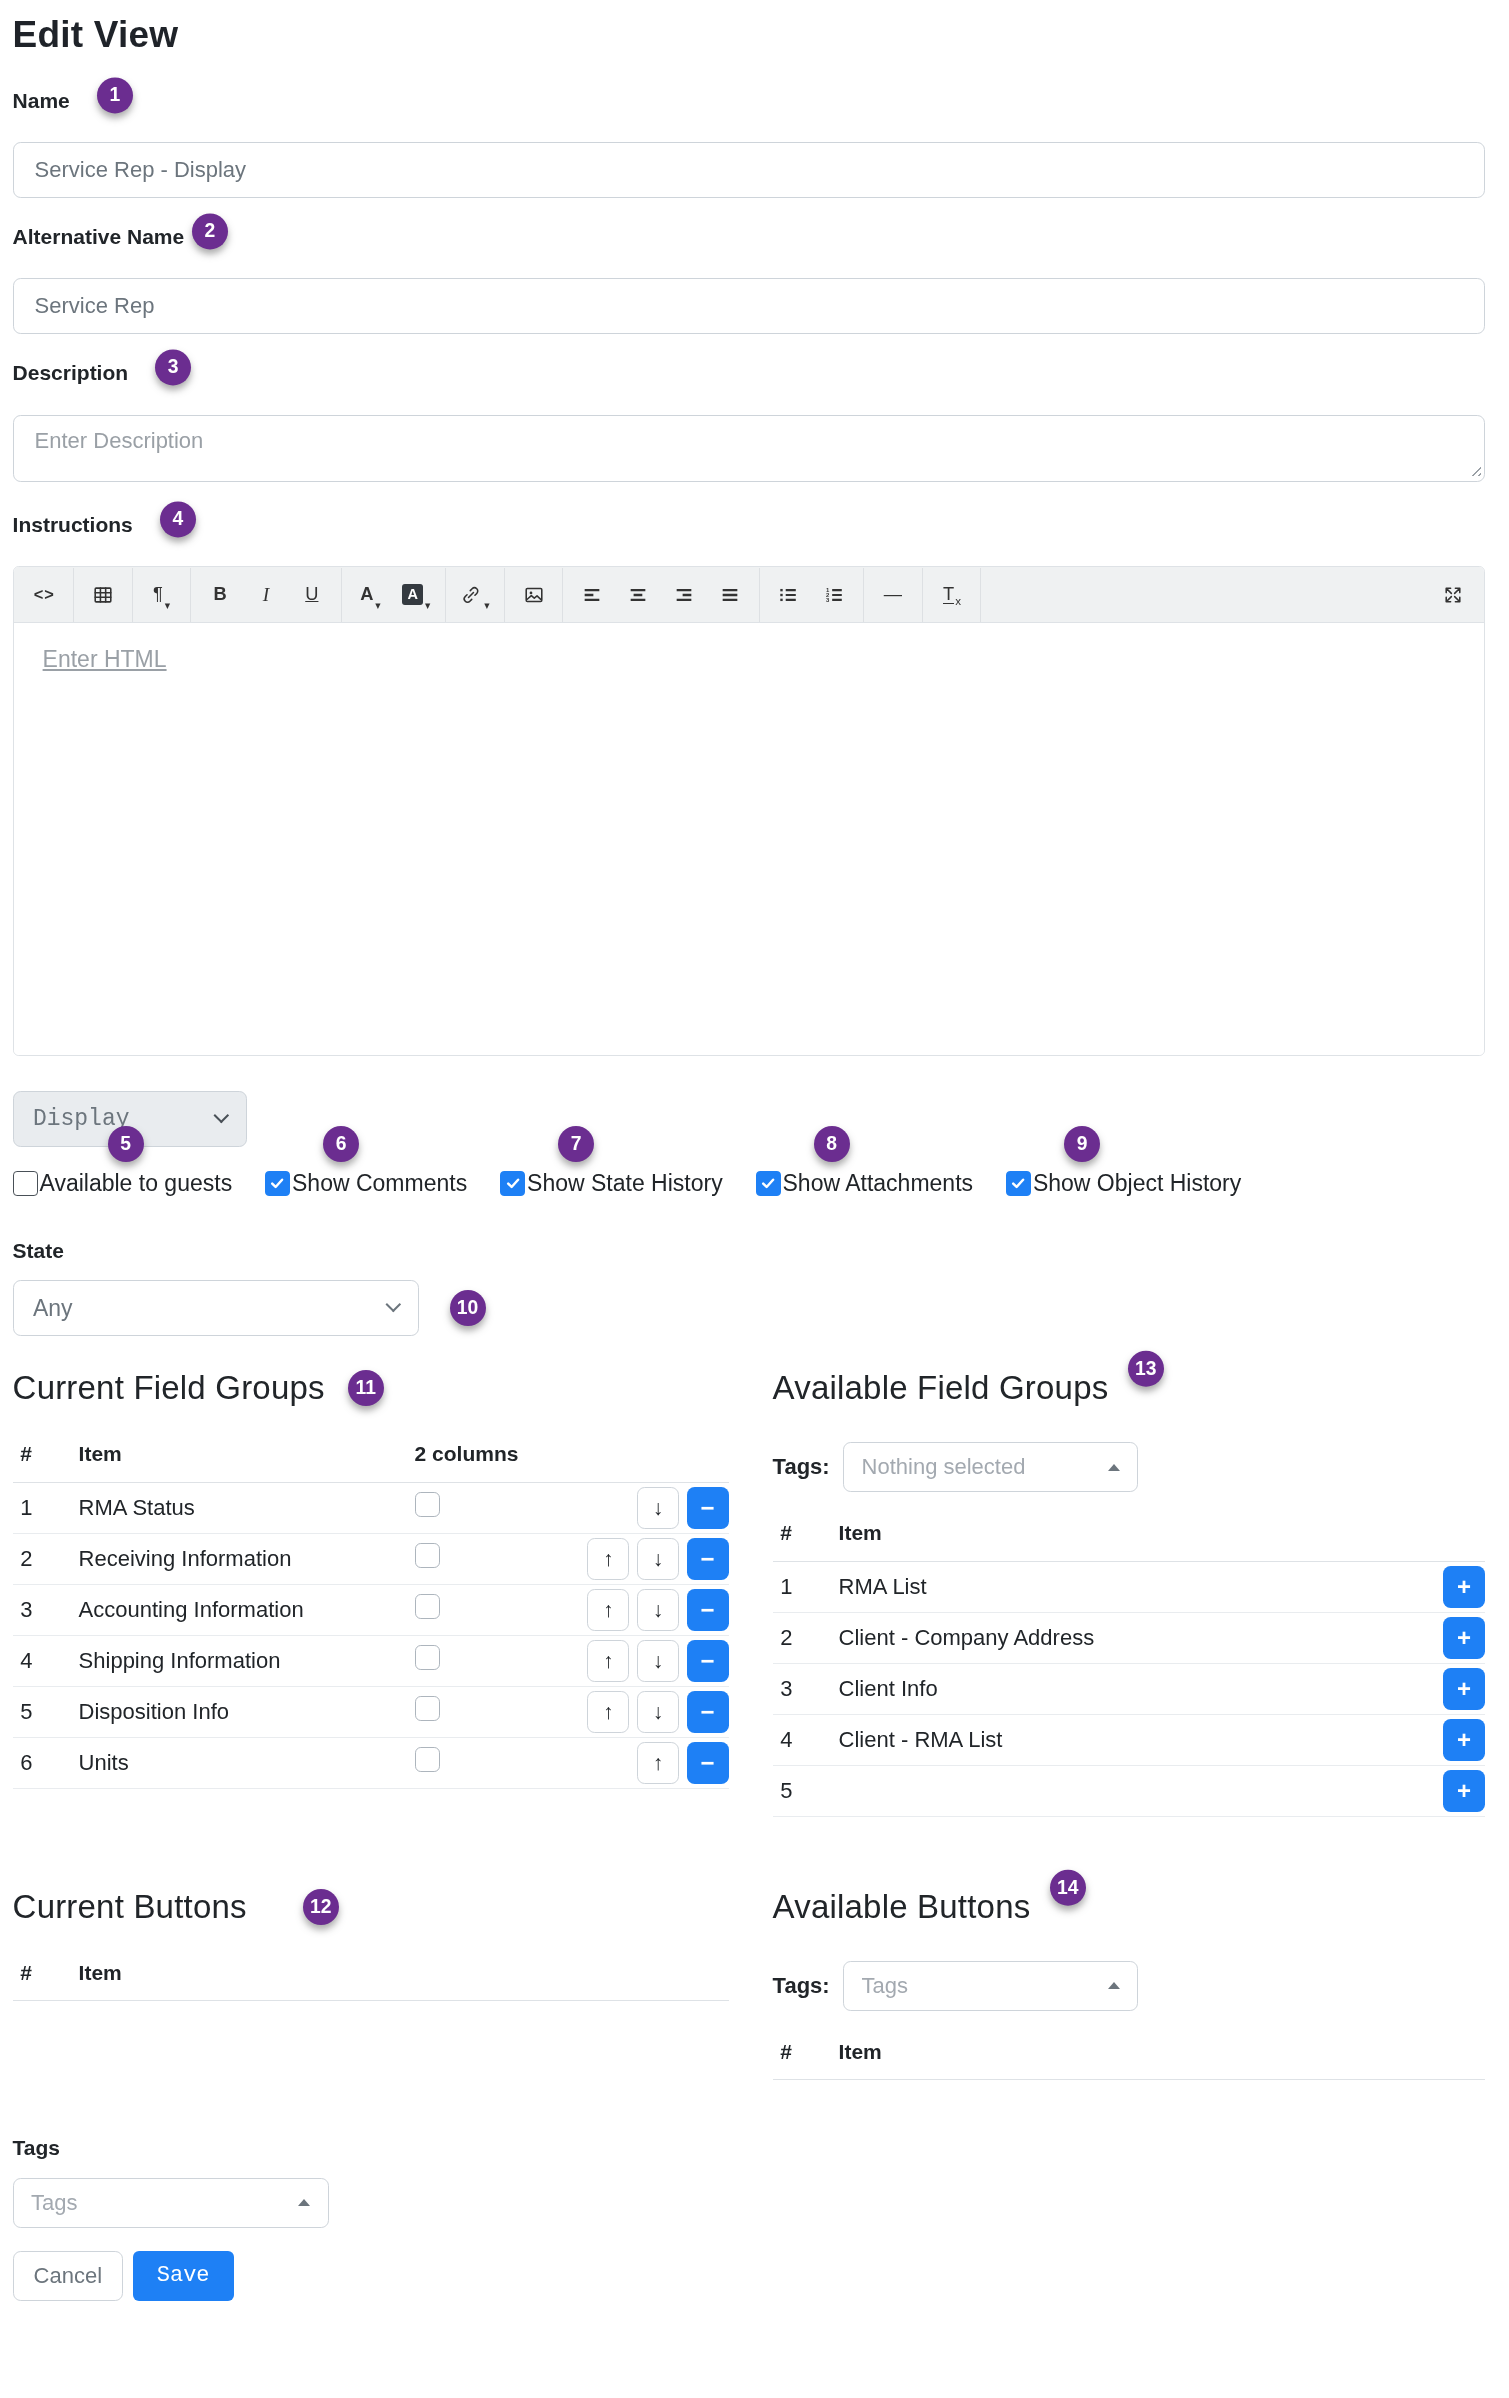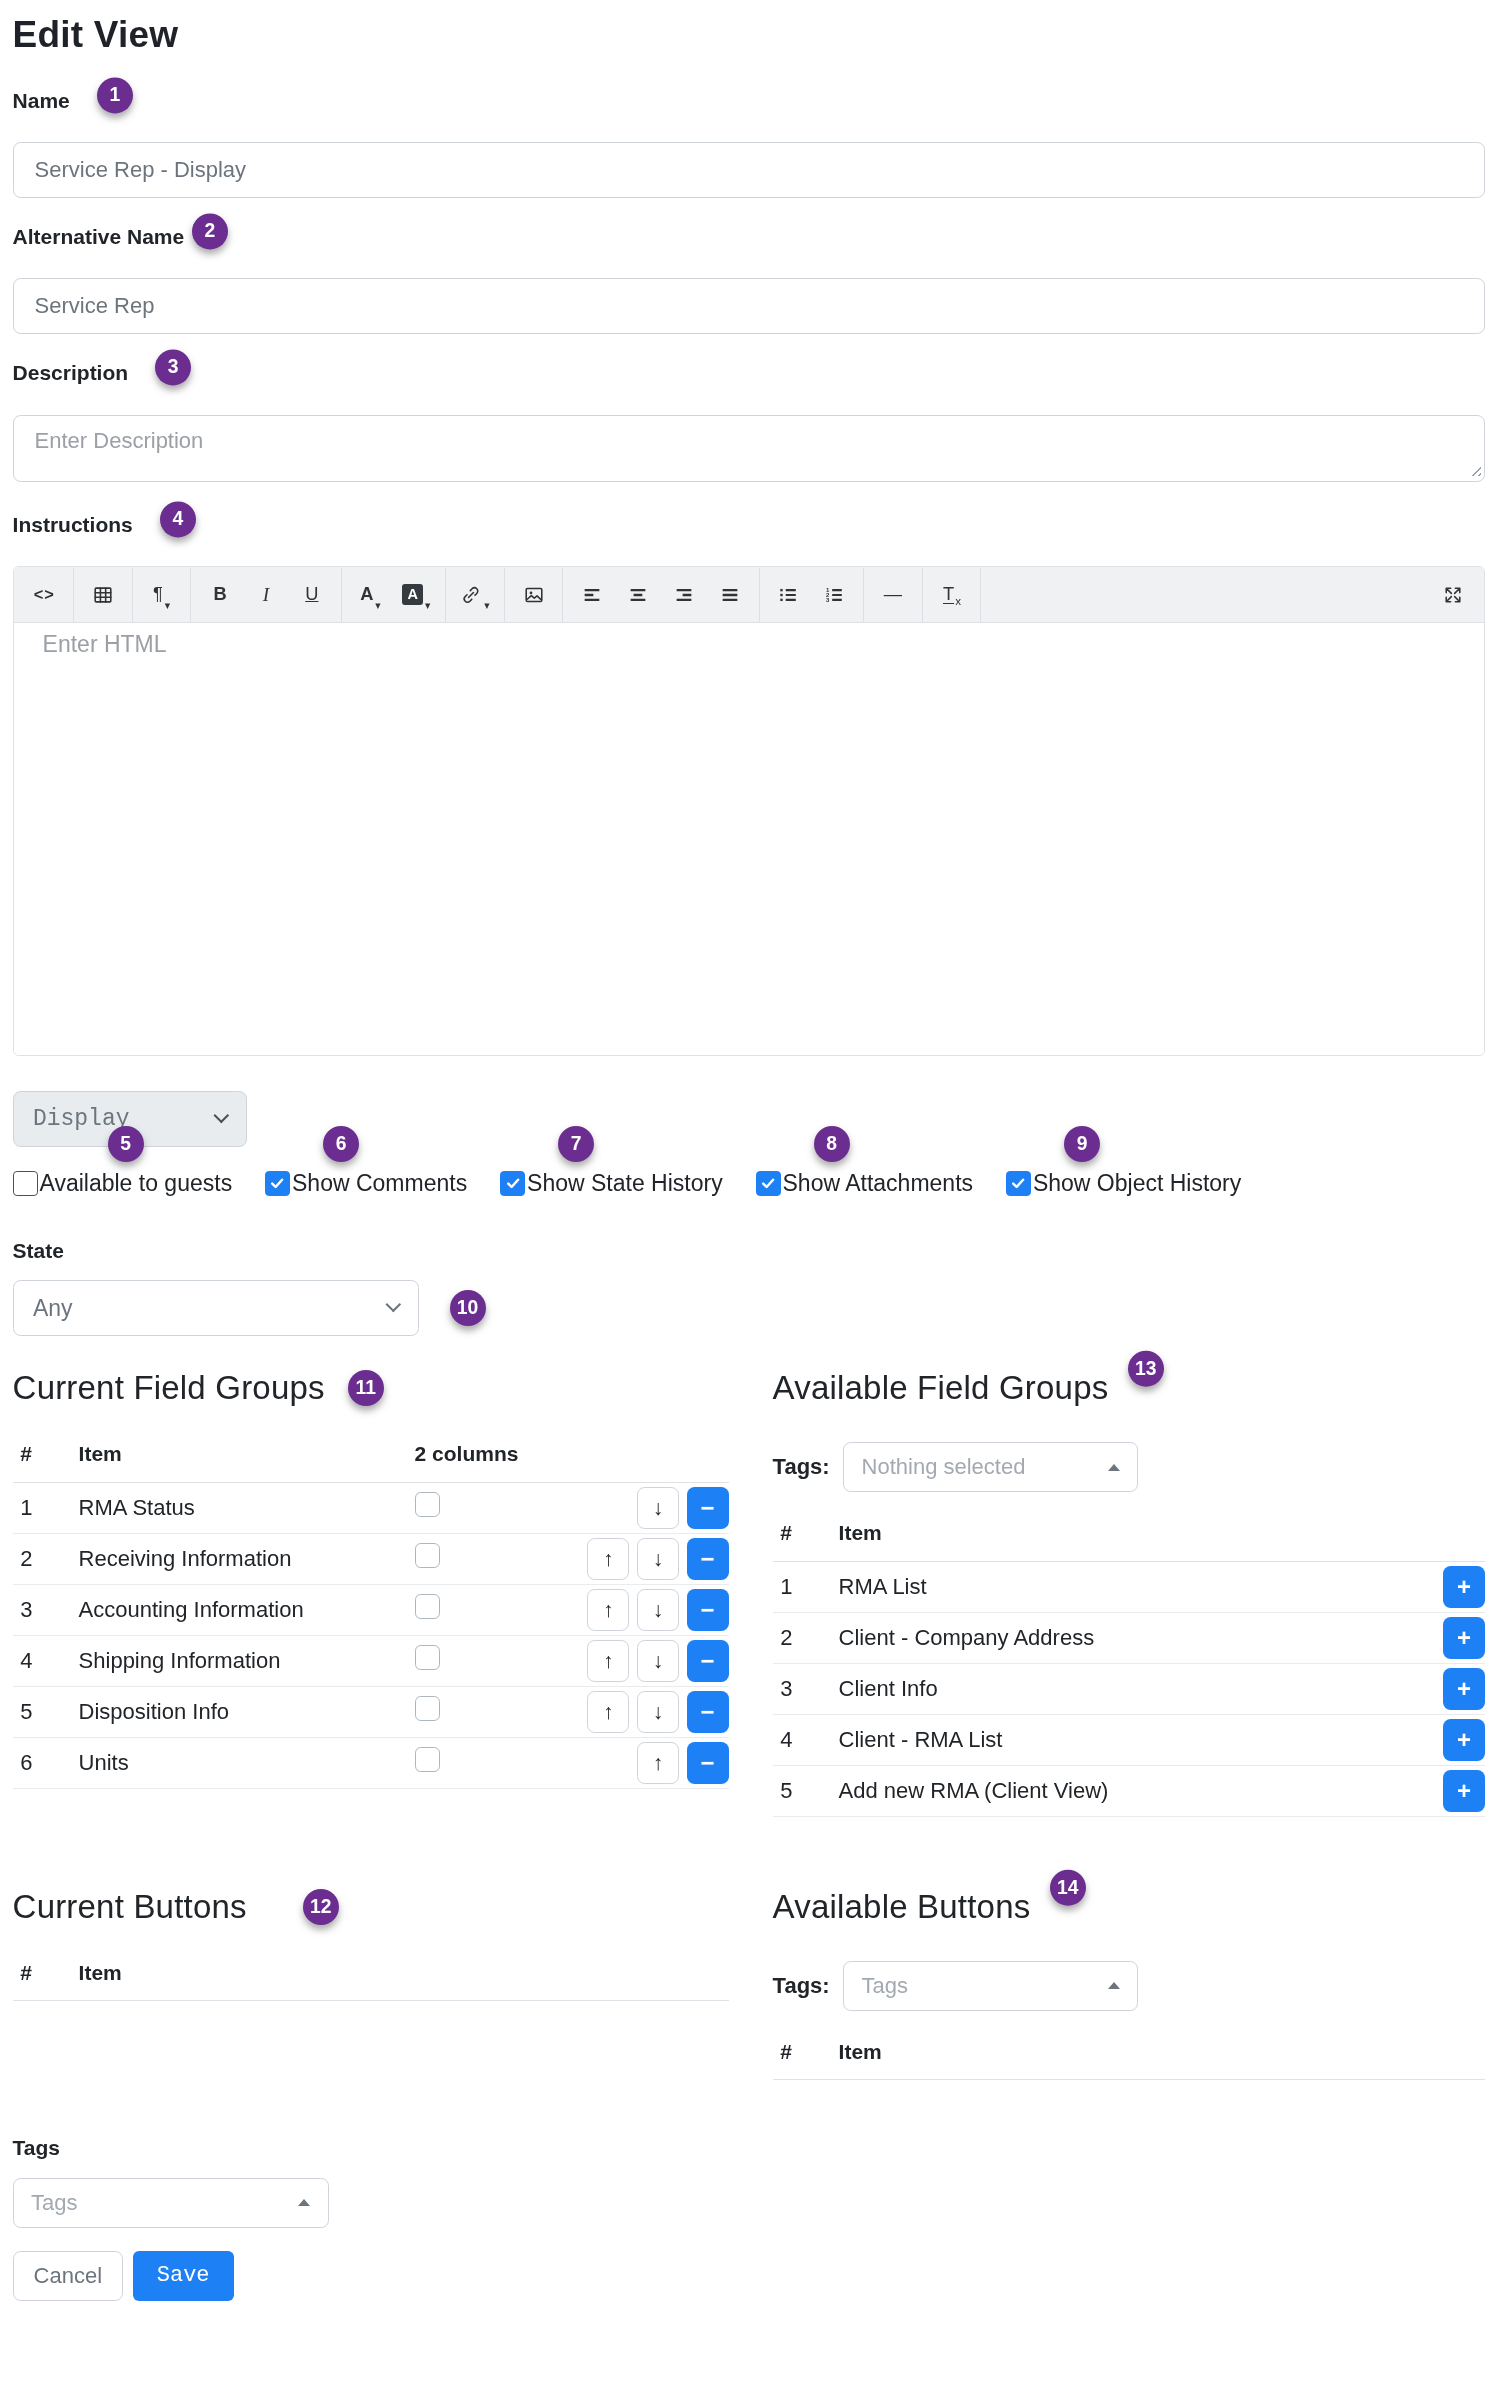--- a/index.html
+++ b/index.html
@@ -41,21 +41,21 @@
   .tinv { background:#343a40; color:#fff; width:21px; height:21px; display:flex; align-items:center;
           justify-content:center; border-radius:2.9px; font-size:14.5px; font-weight:700; }
   .ttx { display:inline-flex; align-items:flex-start; }
   .ttx .tt { border-bottom:1.9px solid #333; font-size:18.3px; }
   .ttx .tx { font-size:11.6px; position:relative; top:9.7px; left:1px; }
   .sic { width:22px; height:22px; display:block; }
   .sic path,.sic rect,.sic circle { fill:none; stroke:#333; stroke-width:1.7; stroke-linecap:round; stroke-linejoin:round; }
   .sic .bar { stroke-width:2.5; stroke-linecap:butt; }
   .sic .bar2 { stroke-width:2.3; stroke-linecap:butt; }
   .editor-body { height:432px; position:relative; background:#fff; }
-  .editor-body .ph { position:absolute; top:8px; left:29px; font-size:23px; color:#9aa0a6; }
+  .editor-body .ph { position:absolute; top:23px; left:29px; font-size:23px; color:#9aa0a6;text-decoration:underline; }
 
   
   .select { display:flex; align-items:center; justify-content:space-between; padding:0 19.3px; height:56px;
             border-radius:7.7px; font-size:23px; color:#6c757d; }
   .select.gray { background:#e9ecef; border:1px solid #ced4da; width:234px; margin-bottom:23px;font-family:Liberation Mono, monospace; }
   .select.white { background:#fff; border:1px solid #ced4da; width:406px; }
   .chev { width:10.6px; height:10.6px; border-right:2.3px solid currentColor; border-bottom:2.3px solid currentColor;
           transform:rotate(45deg) translate(-2.9px,-2.9px); flex:none; }
   .chev.dark { color:#495057; } .chev.gray { color:#6c757d; }
   .selrow { display:flex; align-items:center; }
@@ -518,21 +518,20 @@
             <span class="tnum" data-name="row-number">4</span>
             <span class="titem" data-name="row-item-label">Client - RMA List</span>
             <span class="tbtns" data-name="row-actions">
               <button class="blue-btn" data-name="add-button">
                 <span data-name="plus-icon">+</span>
               </button>
             </span>
           </div>
           <div class="trow grid-afg" data-name="table-row">
             <span class="tnum" data-name="row-number">5</span>
-            <span class="titem" data-name="row-item-label">Add new RMA (Client View)</span>
             <span class="tbtns" data-name="row-actions">
               <button class="blue-btn" data-name="add-button">
                 <span data-name="plus-icon">+</span>
               </button>
             </span>
           </div>
         </div>
     </section>
 
     <section data-name="current-buttons-section">

